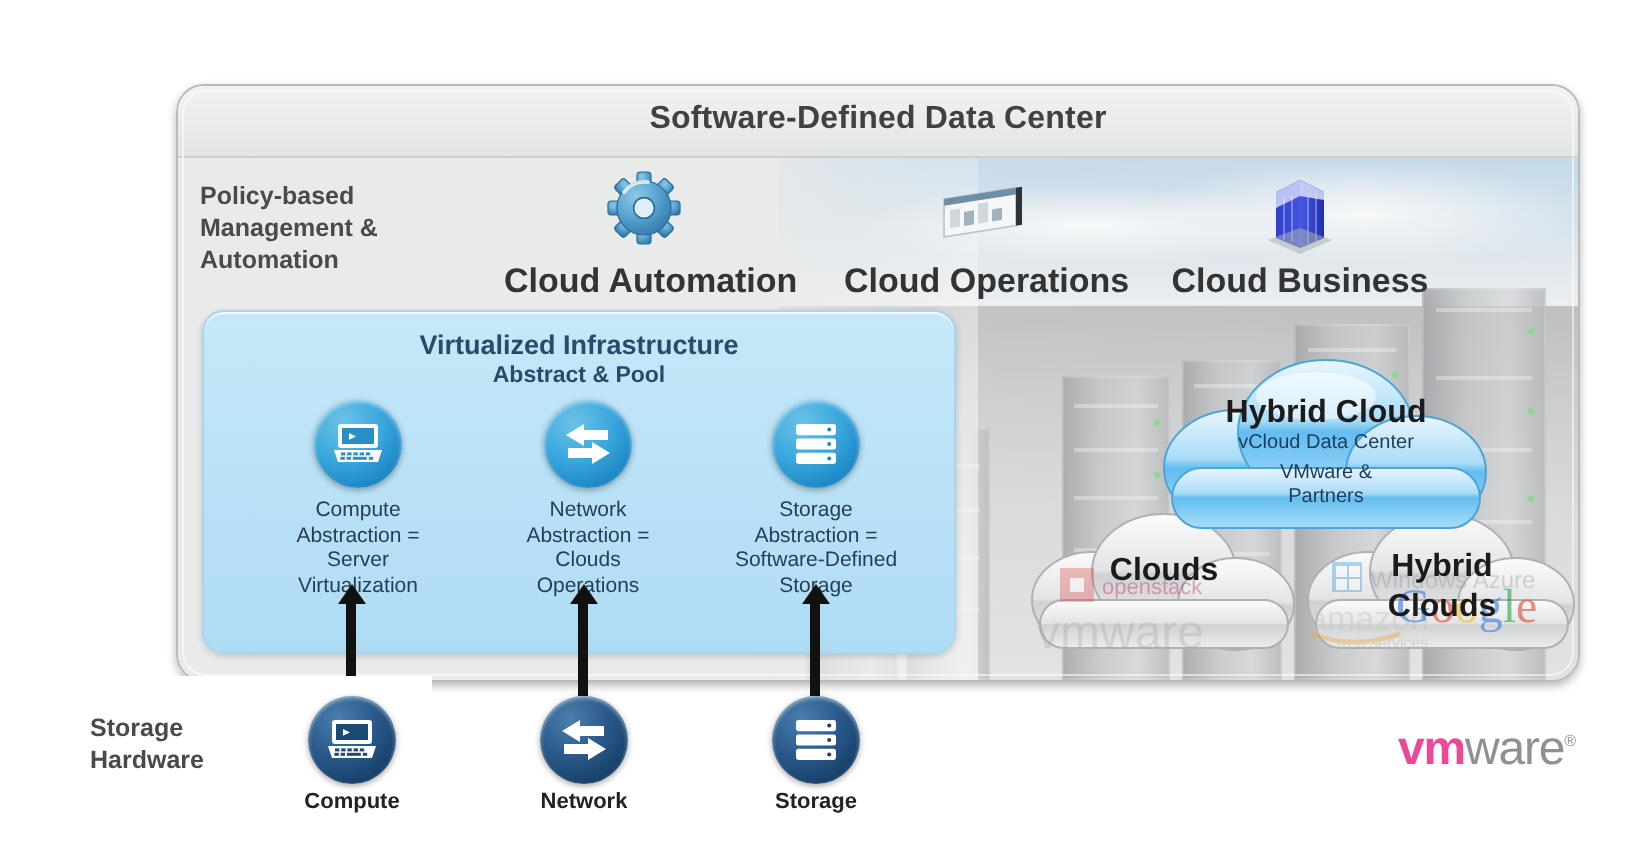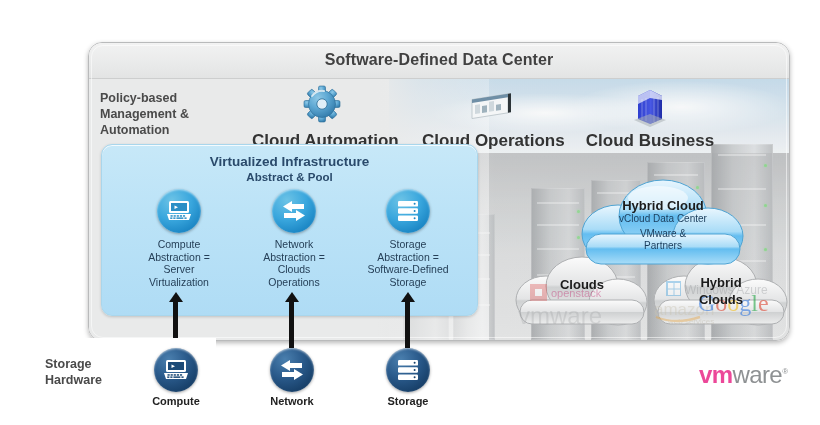--- a/index.html
+++ b/index.html
@@ -144,21 +144,21 @@
 
   
   .dash { position:absolute; left:50%; top:8px; transform:translateX(-50%); }
 
   
   .bldg { position:absolute; left:50%; top:2px; transform:translateX(-50%); }
 
   
   .vinf {
     position: absolute;
-    left: 101px; top: 144px;
+    left: 101px; top: 155px;
     width: 375px; height: 170px;
     border-radius: 11px;
     background: linear-gradient(180deg,#c7e8f8 0%, #bce3f7 38%, #afdcf5 100%);
     border: 1px solid #a9d6ec;
     box-shadow: 0 1px 3px rgba(0,0,0,.18), inset 0 1px 0 rgba(255,255,255,.8);
   }
   .vinf-title {
     position:absolute; left:0; right:0; top:9px;
     text-align:center;
     font-size: 13.5px; font-weight:bold; color:#2a4a6b;
@@ -197,21 +197,21 @@
     background: radial-gradient(circle at 34% 26%, #4a7fae 0%, #2a5a8b 42%, #173f68 78%, #0d2a47 100%);
   }
   .chip svg { position:absolute; left:50%; top:50%; transform:translate(-50%,-50%); }
 
   
   .cloud-wrap { position:absolute; }
   .cloudtxt{
     position:absolute; left:0; right:0;
     text-align:center;
   }
-  .cloud-title{ font-size:13px; font-weight:bold; color:#1b1b1b; }
+  .cloud-title{ font-size:16px; font-weight:bold; color:#1b1b1b; }
   .cloud-line{ font-size:10px; color:#1b3d5c; line-height:12px;}
 
   #hybrid-cloud { left: 578px; top: 176px; width: 170px; height: 96px; }
   #private-cloud { left: 512px; top: 250px; width: 140px; height: 80px; }
   #public-cloud { left: 650px; top: 250px; width: 142px; height: 80px; }
 
   
   .logo-ghost { position:absolute; pointer-events:none;margin-top:17px; }
 
   

